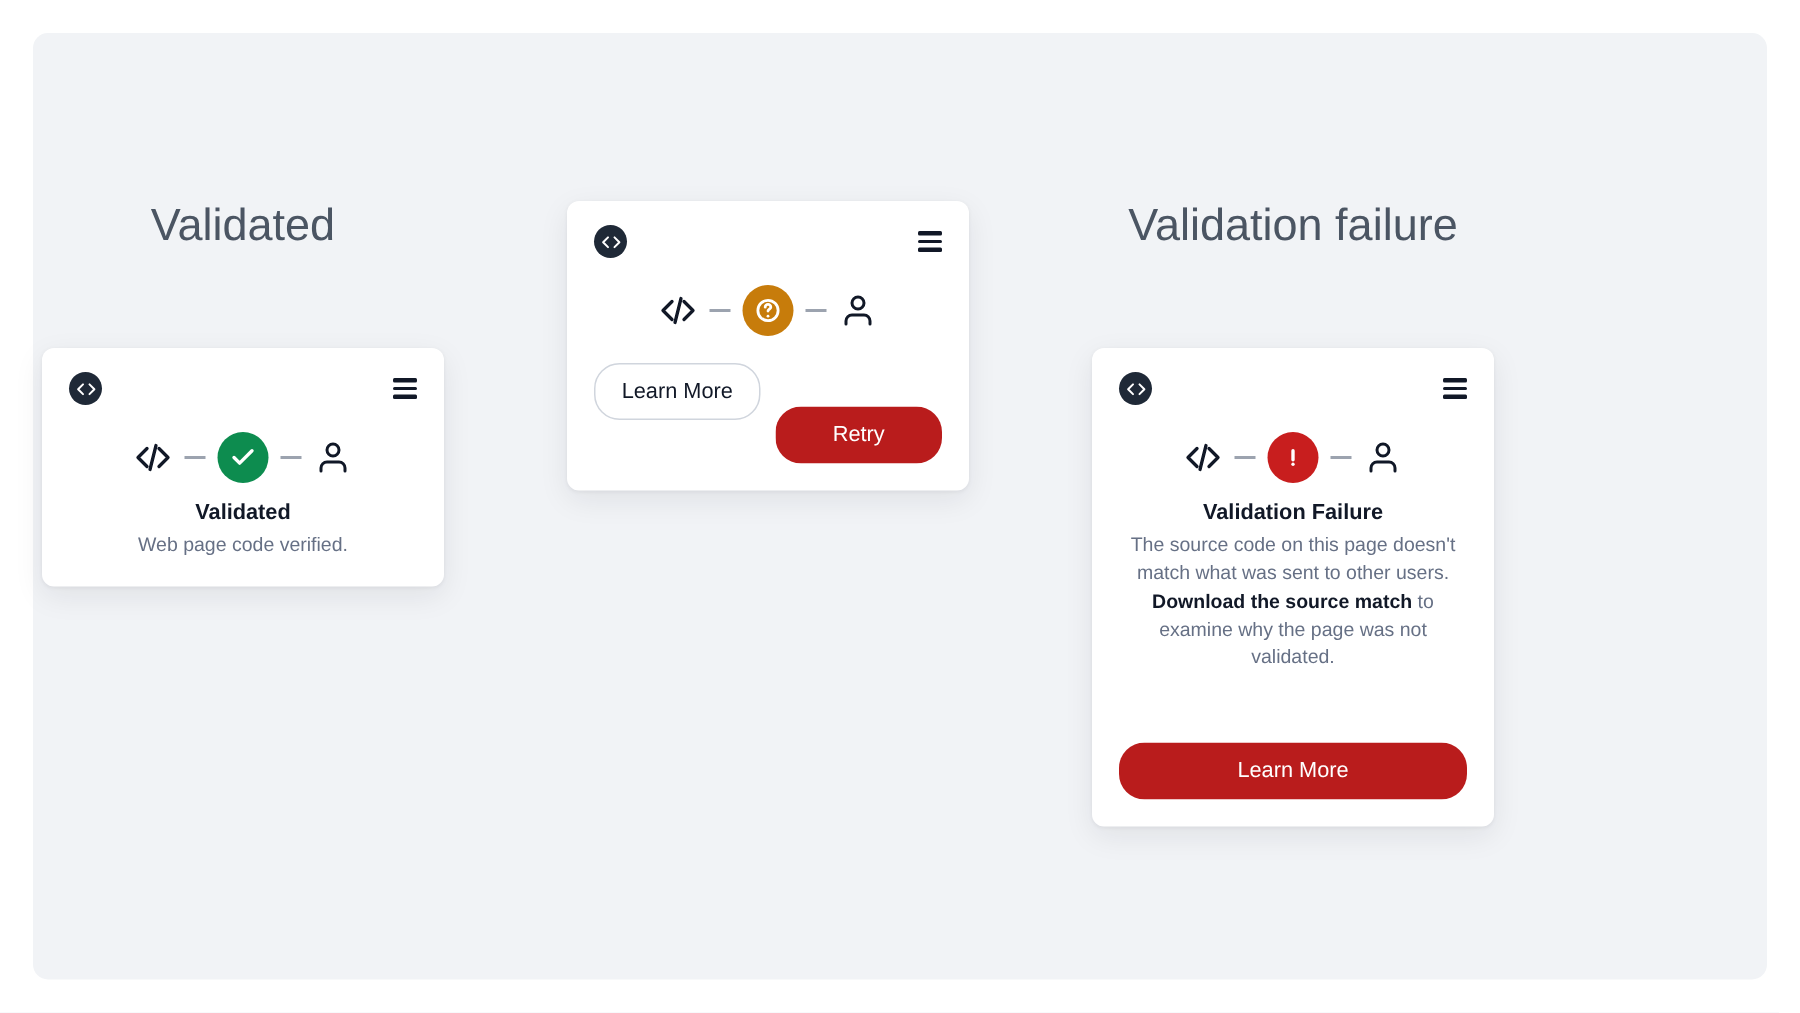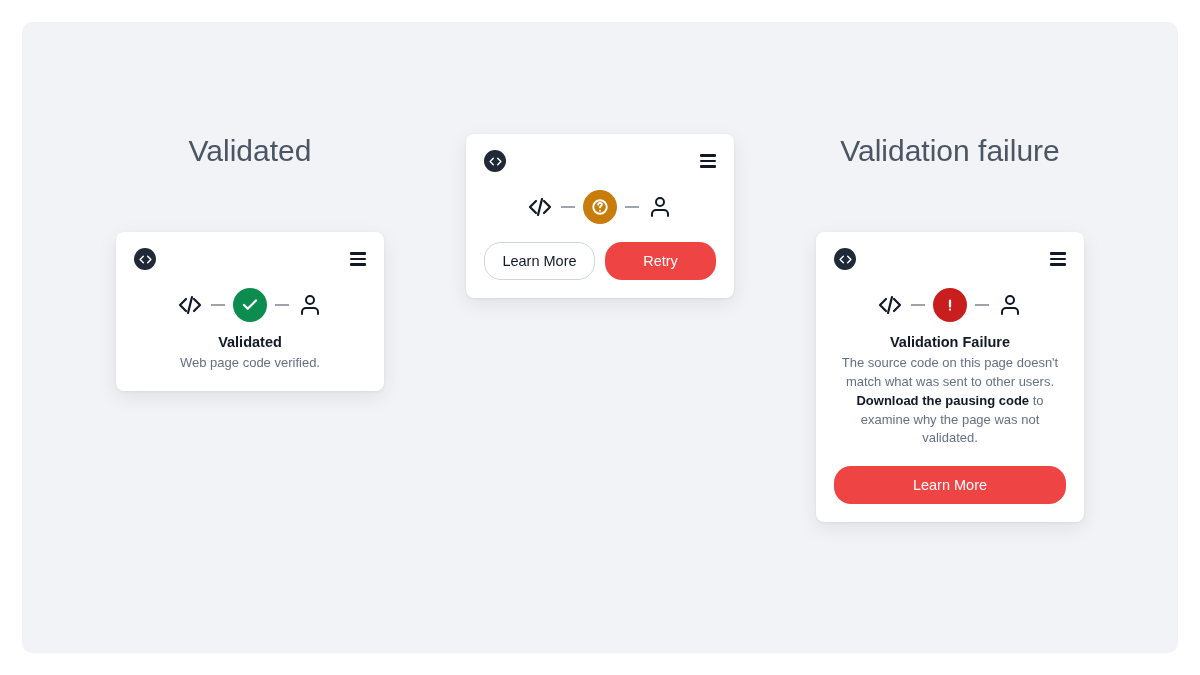--- a/index.html
+++ b/index.html
@@ -11,21 +11,21 @@
     align-items: stretch;
     justify-content: stretch;
   }
   .canvas {
     margin: 22px;
     background: #f1f3f6;
     border-radius: 10px;
     width: calc(1200px - 44px);
     height: calc(675px - 44px);
     display: flex;
-    justify-content: center;
+    justify-content: flex-start;
     align-items: flex-start;
     padding-top: 112px;
     gap: 70px;
   }
   .col {
     width: 280px;
     display: flex;
     flex-direction: column;
     align-items: center;
   }
@@ -117,22 +117,23 @@
     display: flex; align-items: center; justify-content: center;
     cursor: pointer;
     border: 1px solid transparent;
   }
   .btn-outline {
     background: #ffffff;
     border-color: #d0d5dd;
     color: #111827;
   }
   .btn-dark {
-    background: #ef4444;
+    background: #b91c1c;
     color: #ffffff;
+    margin-top: 29px;
   }
   .btn-dark.full { width: 100%; }
 </style>
 </head>
 <body>
 
 <div class="canvas">
 
   <div class="col">
     <div class="col-heading">Validated</div>
@@ -259,21 +260,21 @@
         <div class="dash"></div>
         <div class="person-icon">
           <svg viewBox="0 0 24 24" width="24" height="24" fill="none" stroke="#111827" stroke-width="2" stroke-linecap="round" stroke-linejoin="round">
               <path d="M20 21v-2a4 4 0 0 0-4-4H8a4 4 0 0 0-4 4v2"></path>
               <circle cx="12" cy="7" r="4"></circle>
             </svg>
         </div>
       </div>
       <div class="card-title">Validation Failure</div>
       <div class="card-desc">
-        <span>The source code on this page doesn't match what was sent to other users. </span><span class="strong">Download the pausing code</span><span> to examine why the page was not validated.</span>
+        <span>The source code on this page doesn't match what was sent to other users. </span><span class="strong">Download the source match</span><span> to examine why the page was not validated.</span>
       </div>
       <div class="card-actions">
         <div class="btn btn-dark full">Learn More</div>
       </div>
     </div>
   </div>
 
 </div>
 
 </body></html>

